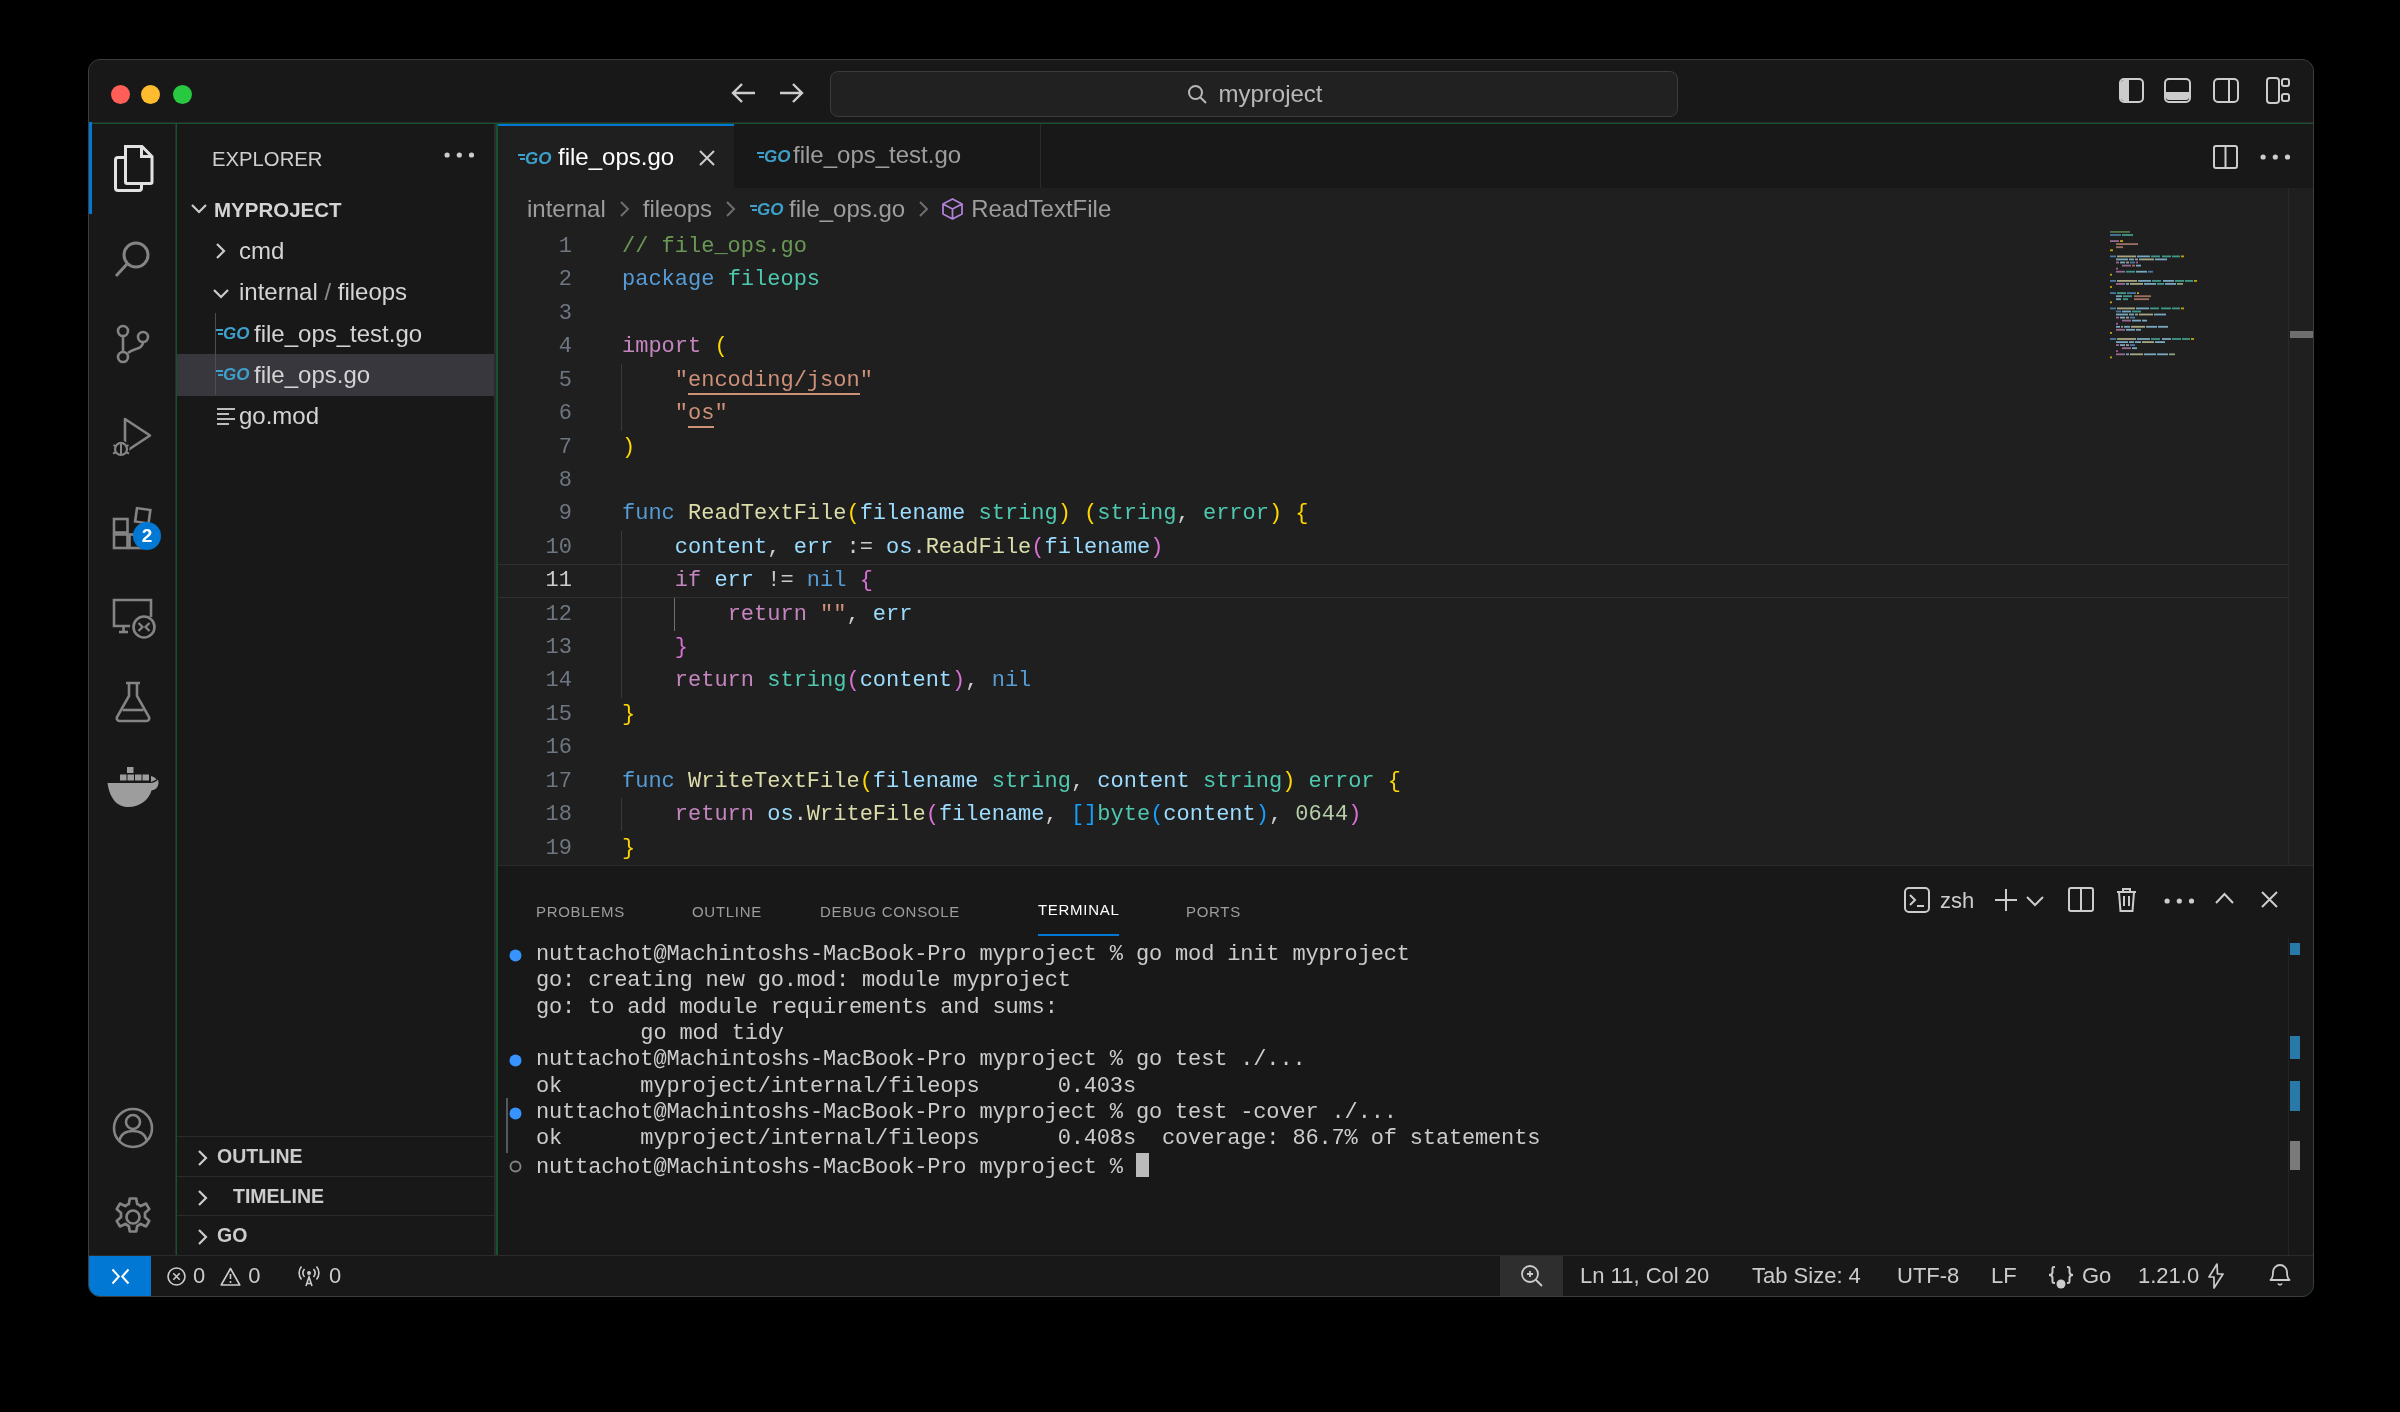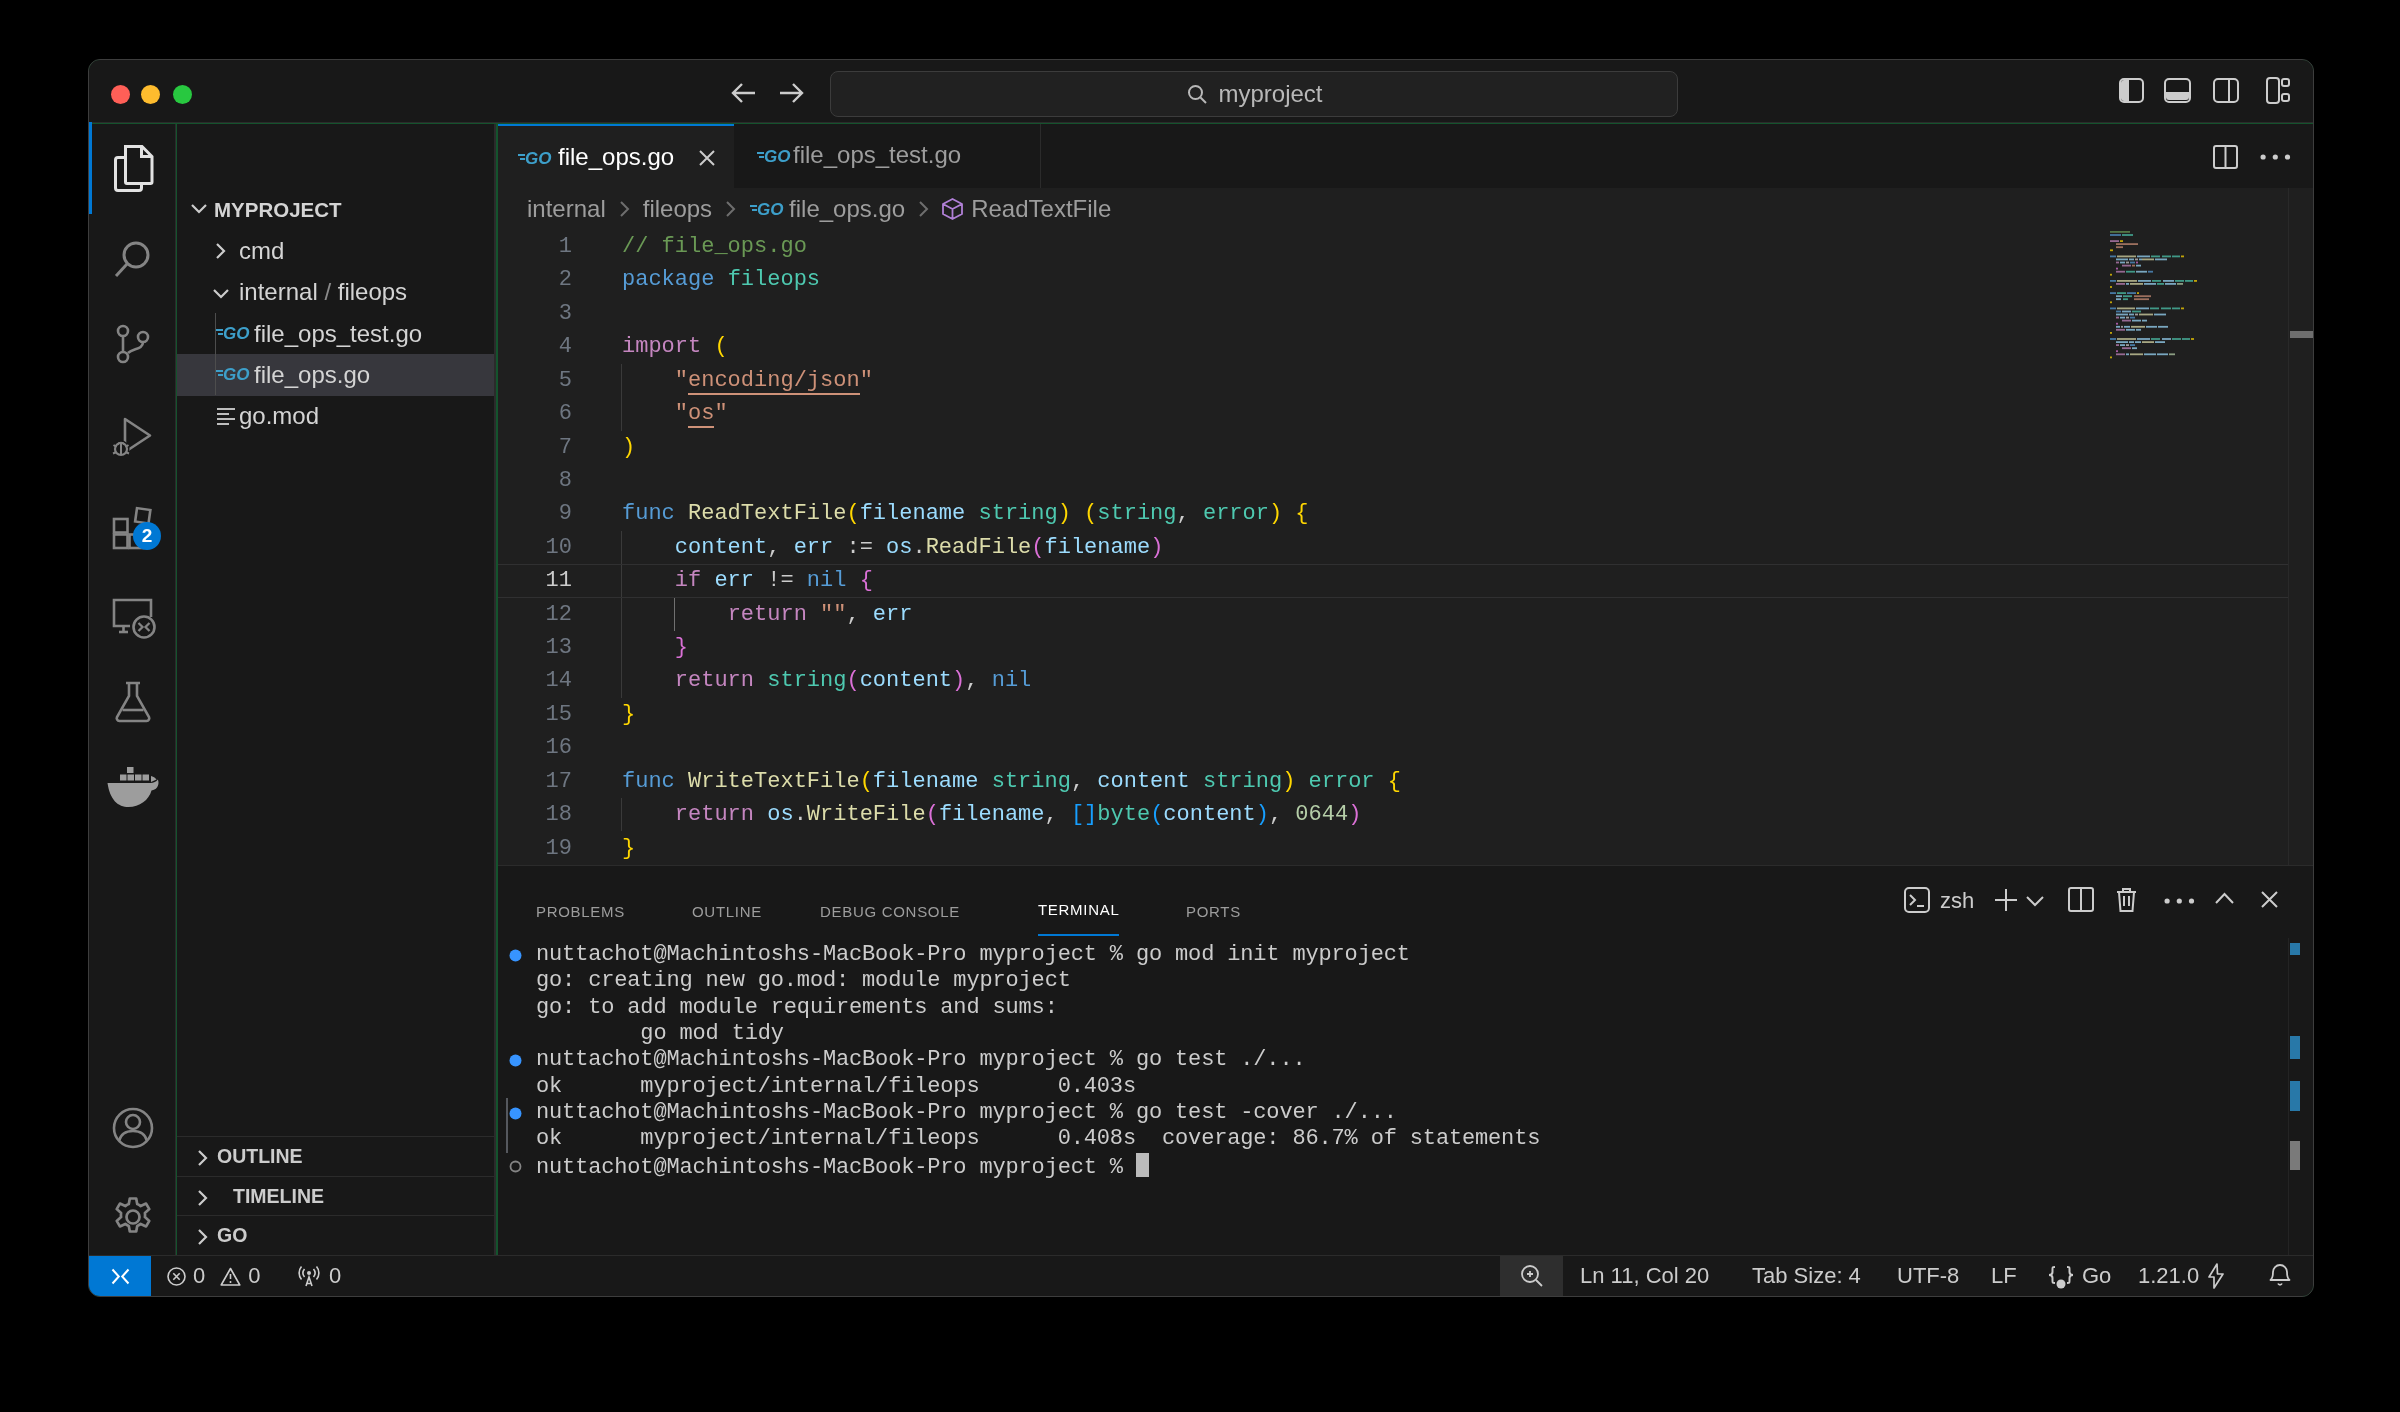--- a/index.html
+++ b/index.html
@@ -177,20 +177,30 @@
 
     <div class="acticon" style="top:1047px;">
       <svg width="48" height="48" viewBox="0 0 48 48" fill="none" stroke="#848484" stroke-width="2.7">
         <circle cx="24" cy="24" r="6.5"></circle>
         <path d="M20.8 5.5 h6.4 l1 5.6 a13.5 13.5 0 0 1 3.5 2 l5.4-2.5 3.2 5.5 -4.4 3.8 a13.5 13.5 0 0 1 0 4.2 l4.4 3.8 -3.2 5.5 -5.4-2.5 a13.5 13.5 0 0 1-3.5 2 l-1 5.6 h-6.4 l-1-5.6 a13.5 13.5 0 0 1-3.5-2 l-5.4 2.5 -3.2-5.5 4.4-3.8 a13.5 13.5 0 0 1 0-4.2 l-4.4-3.8 3.2-5.5 5.4 2.5 a13.5 13.5 0 0 1 3.5-2 z" stroke-linejoin="round"></path>
       </svg>
     </div>
   </div>
 
   <div id="sidebar">
+    <div id="sidehead">
+      <span style="position:absolute; left:35px; top:24px; font-size:20.3px; color:#cfcfcf;">EXPLORER</span>
+      <div class="abs" style="left:267px; top:27px;">
+          <svg width="31" height="8" viewBox="0 0 31 8">
+            <circle cx="3.1" cy="4" r="2.6" fill="#cccccc"></circle>
+            <circle cx="15.3" cy="4" r="2.6" fill="#cccccc"></circle>
+            <circle cx="27.5" cy="4" r="2.6" fill="#cccccc"></circle>
+          </svg>
+        </div>
+    </div>
 
     <div class="treerow" style="top:65px; font-weight:bold; font-size:20.5px;">
       <svg class="abs" style="left:14px; top:14px;" width="16" height="12" viewBox="0 0 16 12">
           <path d="M1 2 L8 9 L15 2" stroke="#cccccc" stroke-width="2.2" fill="none"></path>
         </svg>
       <span style="margin-left:37px;">MYPROJECT</span>
     </div>
     <div class="treerow" style="top:106px;">
       <svg class="abs" style="left:38px; top:13px;" width="11" height="16" viewBox="0 0 11 16">
           <path d="M2 1 L9 8 L2 15" stroke="#cccccc" stroke-width="2.2" fill="none"></path>

